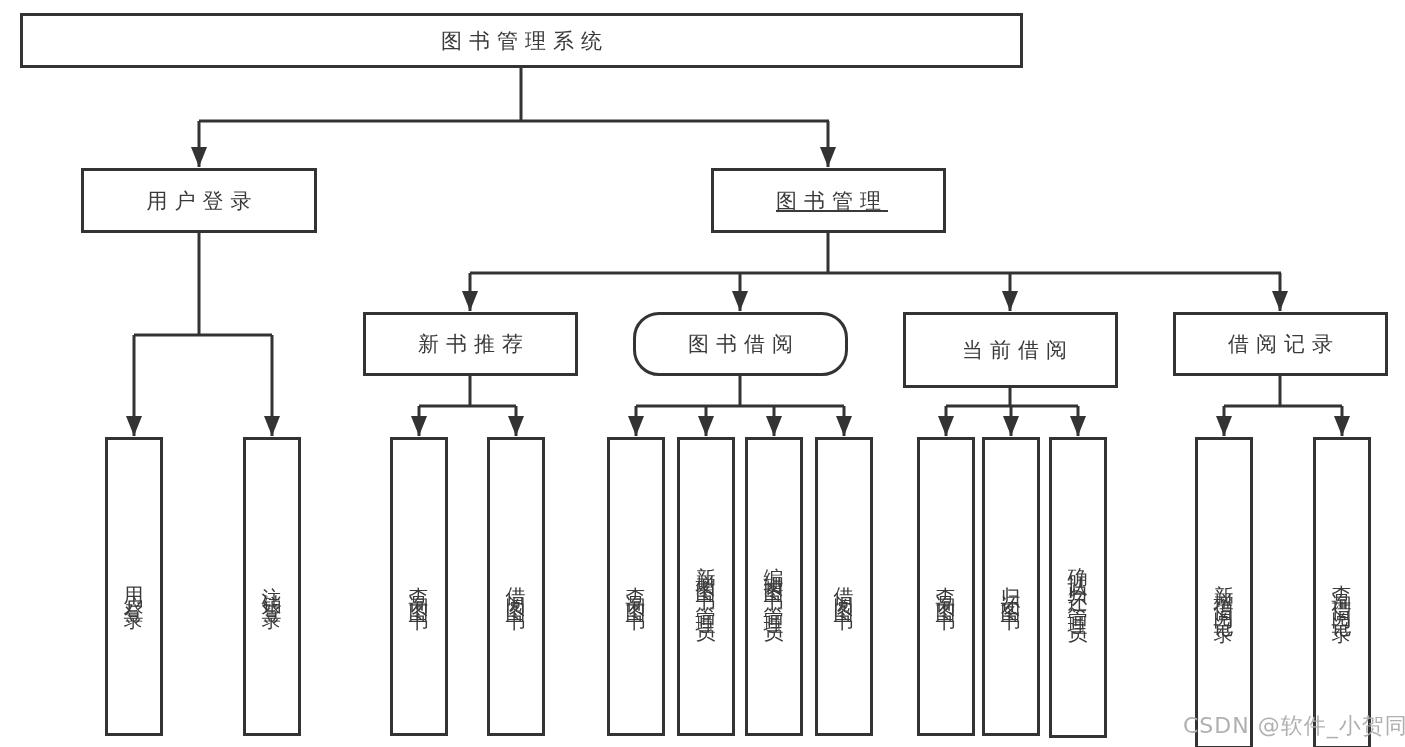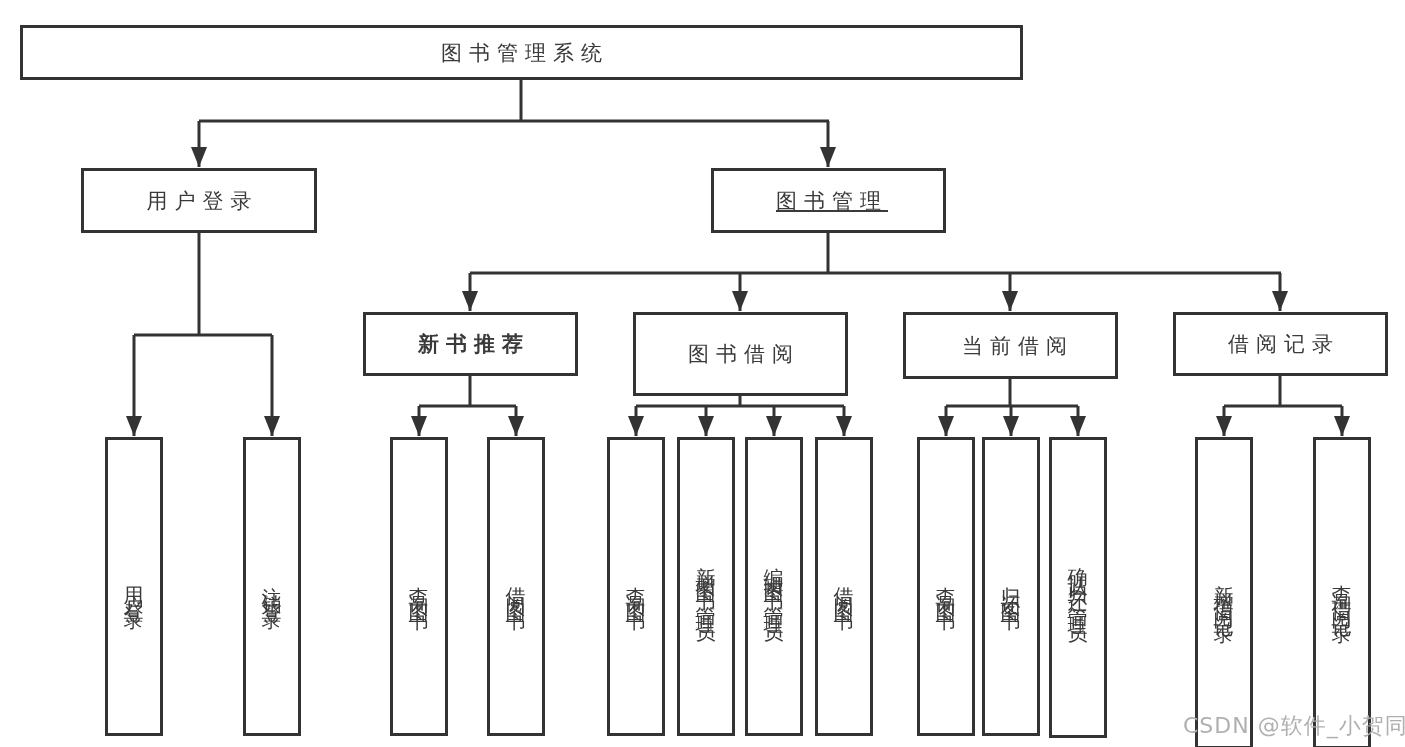--- a/index.html
+++ b/index.html
@@ -51,26 +51,26 @@
     left: 1183px;
     top: 711px;
     font-size: 22px;
     color: #b0b0b0;
     letter-spacing: 1px;
     white-space: nowrap;
     z-index: 5;
   }
 
   
-  #n-root  { left: 20px;   top: 13px;  width: 1003px; height: 55px; margin-top: 12px; }
+  #n-root  { left: 20px;   top: 13px;  width: 1003px; height: 55px; }
   #n-login { left: 81px;   top: 168px; width: 236px;  height: 65px; }
   #n-mgmt  { left: 711px;  top: 168px; width: 235px;  height: 65px; text-decoration: underline; }
-  #n-s0 { left: 363px;  top: 312px; width: 215px; height: 64px; font-weight: bold; }
-  #n-s1 { left: 633px;  top: 312px; width: 215px; height: 84px; }
-  #n-s2 { left: 903px;  top: 312px; width: 215px; height: 67px; padding-left: 8px; }
+  #n-s0 { left: 363px;  top: 312px; width: 215px; height: 64px; }
+  #n-s1 { left: 633px;  top: 312px; width: 215px; height: 64px; border-radius: 26px; }
+  #n-s2 { left: 903px;  top: 312px; width: 215px; height: 76px; padding-left: 8px; }
   #n-s3 { left: 1173px; top: 312px; width: 215px; height: 64px; }
   .leaf { top: 437px; width: 58px; height: 299px; }
   #l-0  { left: 105px; }
   #l-1  { left: 243px; }
   #l-2  { left: 390px; }
   #l-3  { left: 487px; }
   #l-4  { left: 607px; }
   #l-5  { left: 677px; }
   #l-6  { left: 745px; }
   #l-7  { left: 815px; }

